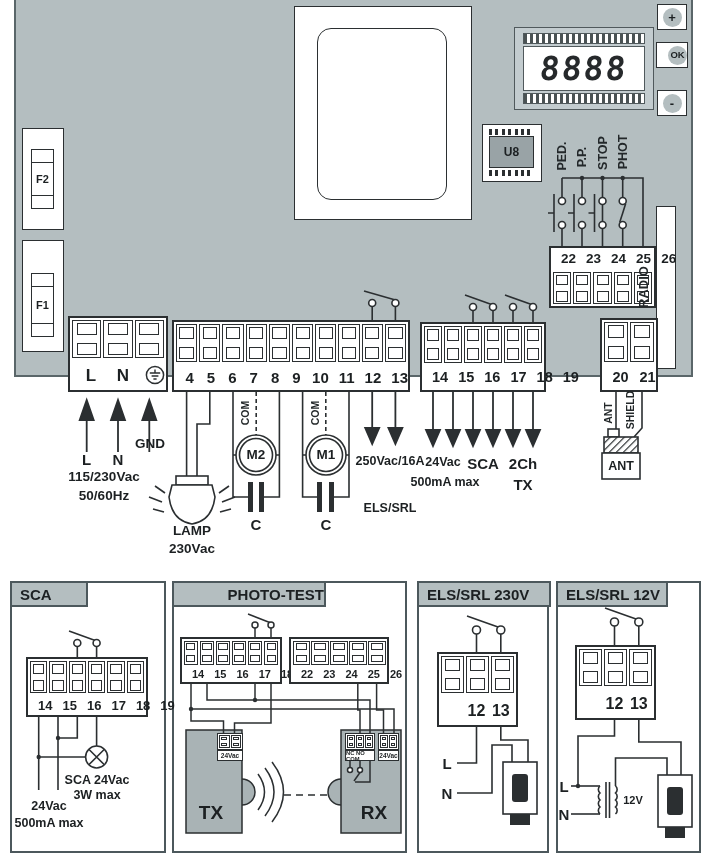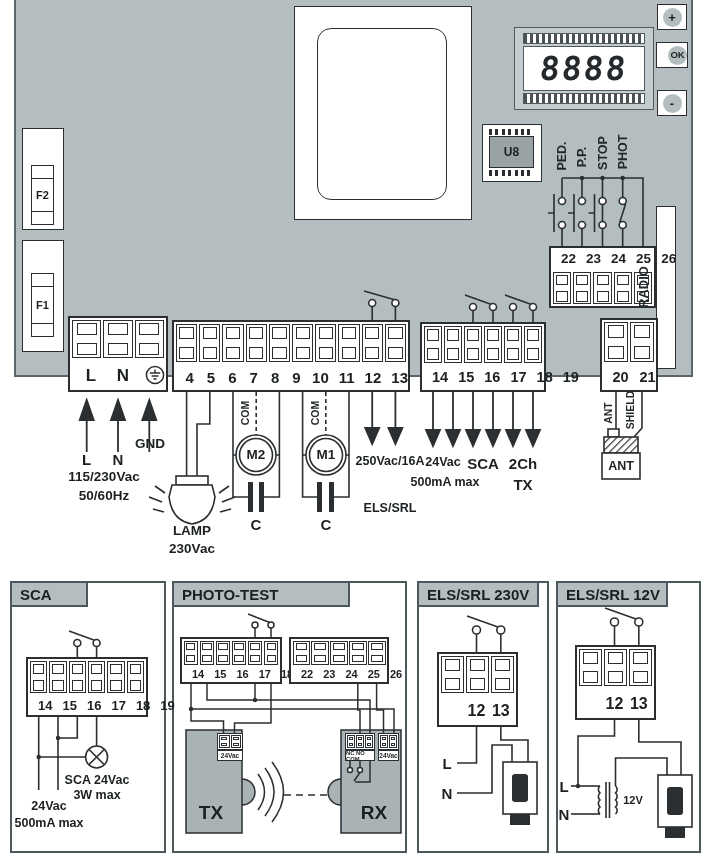--- a/index.html
+++ b/index.html
@@ -94,21 +94,21 @@
     <div class="bcirc">+</div>
   </div>
   <div class="btn" style="left:656px;top:42px;width:32px;justify-content:flex-end;">
     <div class="bcirc small">OK</div>
   </div>
   <div class="btn" style="left:657px;top:90px;">
     <div class="bcirc">-</div>
   </div>
 
   <div class="fuse-outer" style="left:22px;top:128px;height:102px;">
-    <div class="fuse-inner" style="top:20px;height:60px;margin-top:16px;">F2</div>
+    <div class="fuse-inner" style="top:20px;height:60px;">F2</div>
   </div>
   <div class="fuse-outer" style="left:22px;top:240px;height:112px;">
     <div class="fuse-inner" style="top:32px;height:64px;">F1</div>
   </div>
 
   <div class="chip-outer">
     <div class="chip-pins" style="top:4px;"></div>
     <div class="chip-body">U8</div>
     <div class="chip-pins" style="top:45px;"></div>
   </div>
@@ -456,21 +456,21 @@
       <span>18</span>
       <span>19</span>
     </div>
   </div>
   <div class="lbl s12 w6" style="left:97px;top:780px;">SCA 24Vac</div>
   <div class="lbl s12 w6" style="left:97px;top:795px;">3W max</div>
   <div class="lbl s12 w6" style="left:49px;top:806px;">24Vac</div>
   <div class="lbl s12 w6" style="left:49px;top:823px;">500mA max</div>
 
   <div class="dbox" style="left:172px;top:581px;width:235px;height:272px;"></div>
-  <div class="dhead" style="left:172px;top:581px;width:178px;height:26px;">
+  <div class="dhead" style="left:172px;top:581px;width:154px;height:26px;justify-content:flex-end;">
     <span>PHOTO-TEST</span>
   </div>
   <div class="tblock" style="left:180px;top:637px;width:102px;height:47px;">
     <div class="cages mini" style="padding:1.5px;gap:1.5px;">
       <i class="tc"></i>
         <i class="tc"></i>
         <i class="tc"></i>
         <i class="tc"></i>
         <i class="tc"></i>
         <i class="tc"></i>
@@ -521,21 +521,21 @@
     <div class="cages" style="padding:1px;gap:1px;">
         <i class="tc"></i>
         <i class="tc"></i>
       </div>
   </div>
   <div class="strip s6" style="left:378px;top:750px;width:21px;height:11px;">24Vac</div>
   <div class="lbl s19" style="left:211px;top:812px;">TX</div>
   <div class="lbl s19" style="left:374px;top:812px;">RX</div>
 
   <div class="dbox" style="left:417px;top:581px;width:132px;height:272px;"></div>
-  <div class="dhead" style="left:417px;top:581px;width:122px;height:26px;">
+  <div class="dhead" style="left:417px;top:581px;width:134px;height:26px;">
     <span>ELS/SRL 230V</span>
   </div>
   <div class="tblock" style="left:437px;top:652px;width:81px;height:75px;">
     <div class="cages">
       <i class="tc"></i>
         <i class="tc"></i>
         <i class="tc"></i>
     </div>
     <div class="nums" style="height:30px;"></div>
   </div>

